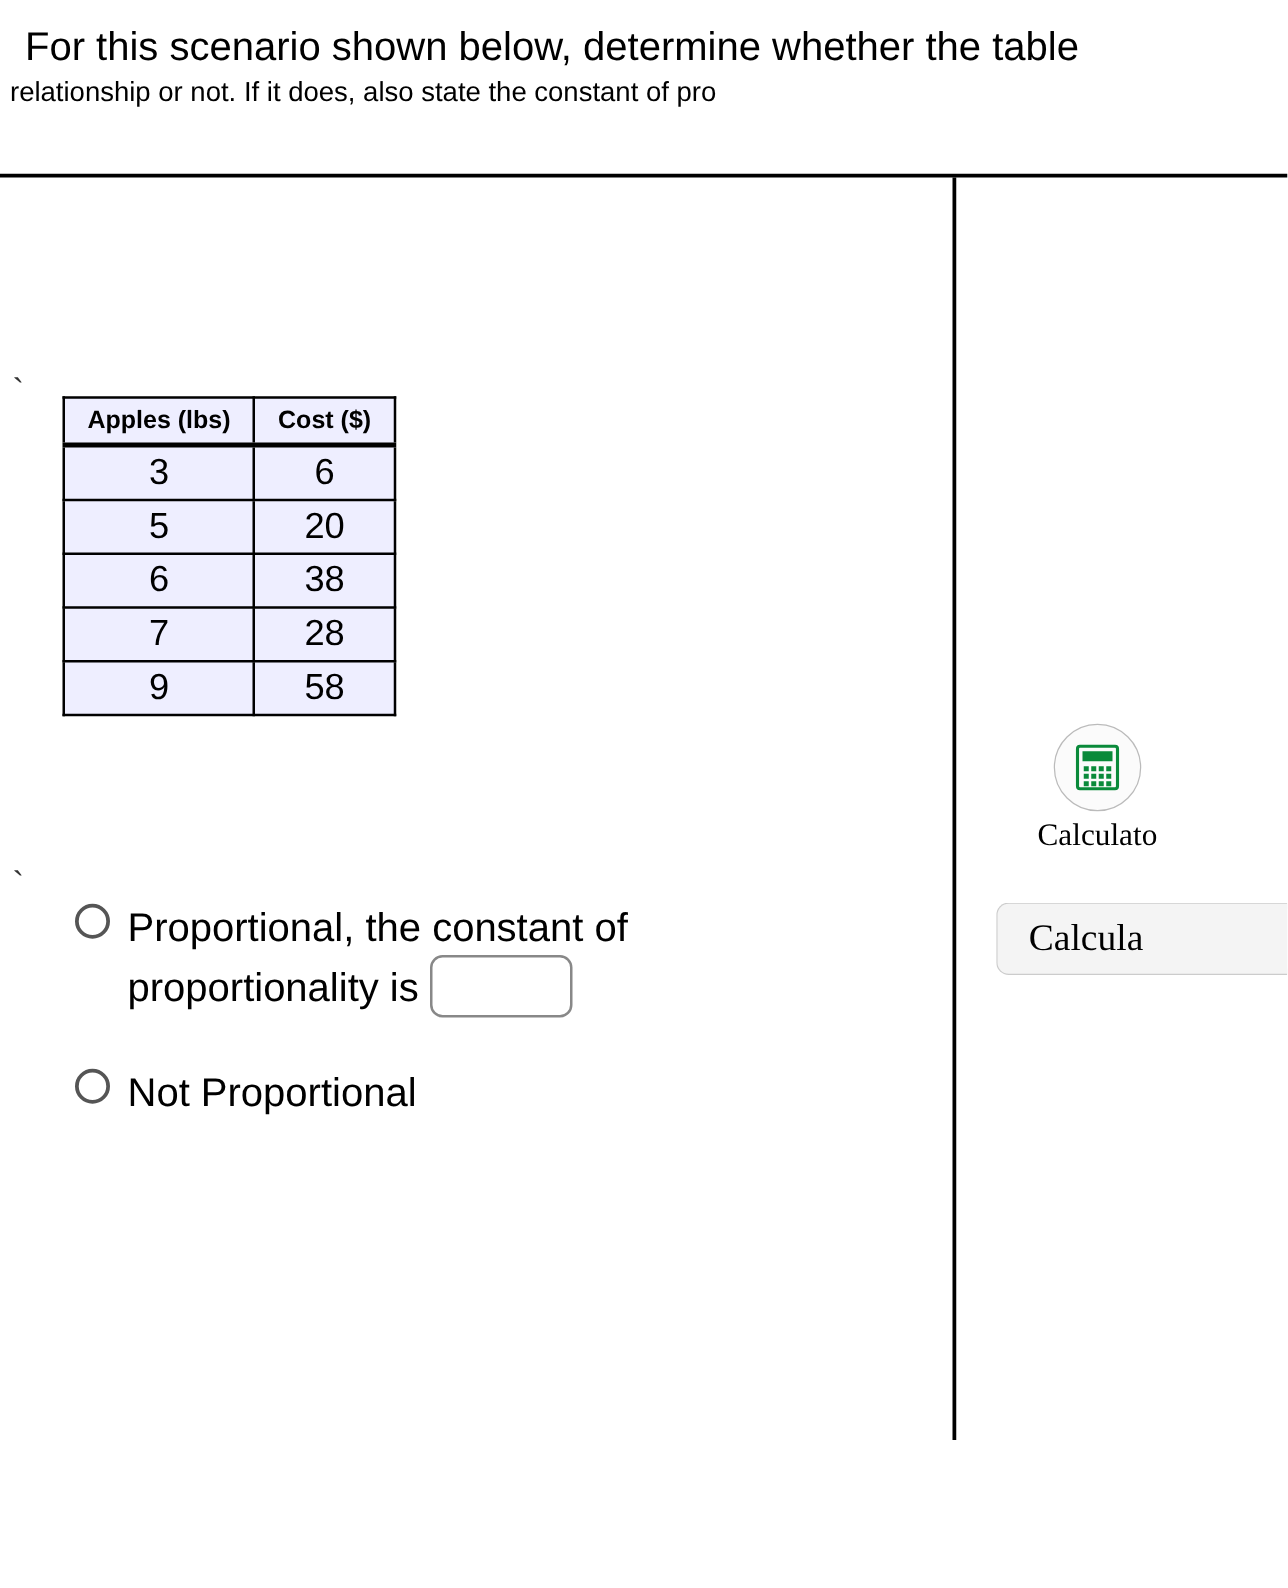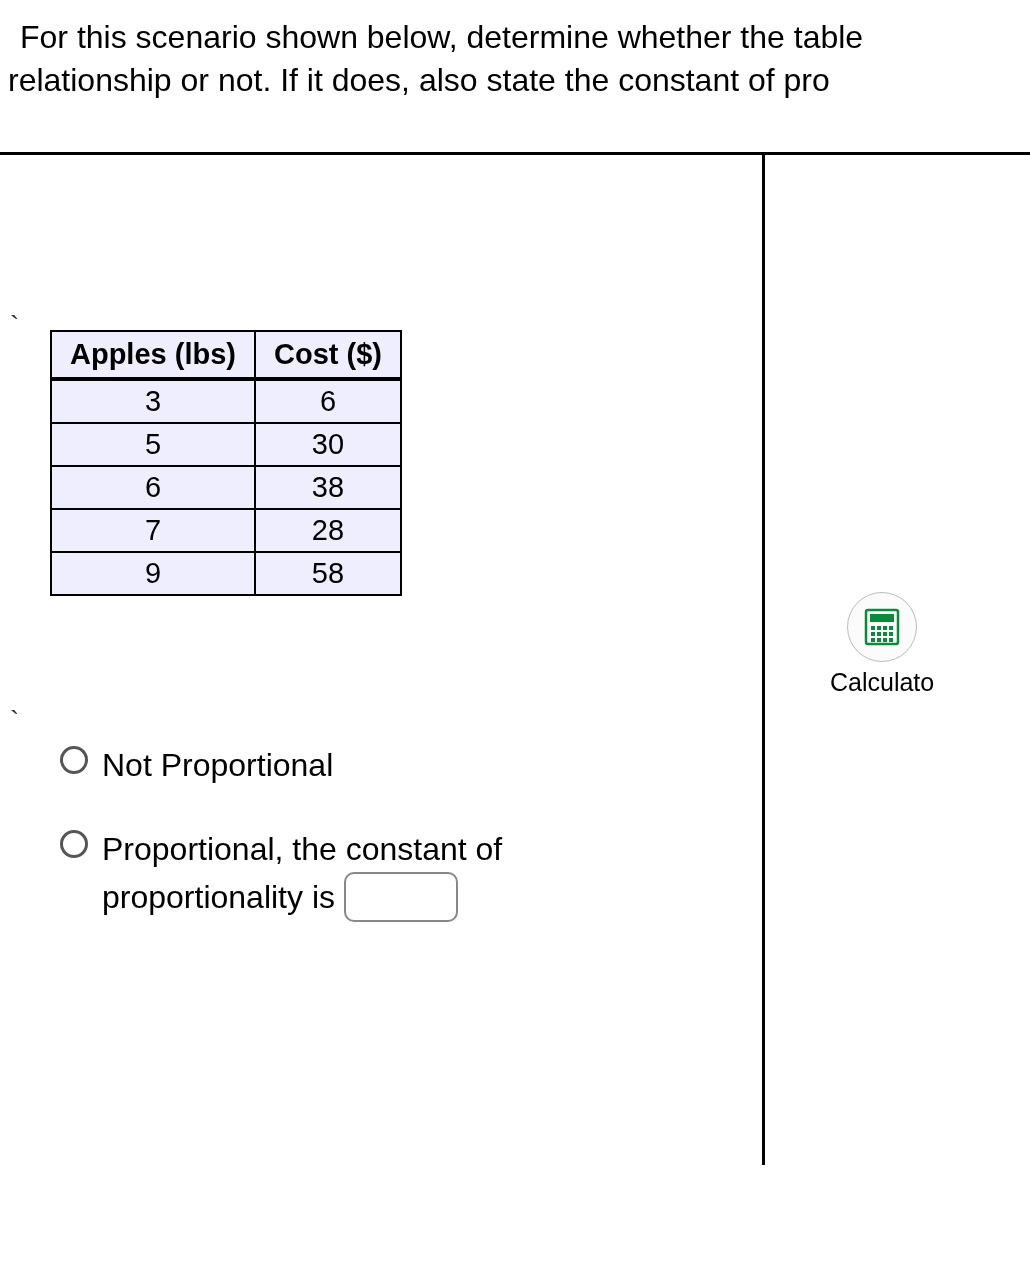--- a/index.html
+++ b/index.html
@@ -15,21 +15,21 @@
     }
     .question-text {
       padding: 16px 8px 0 20px;
       font-size: 32px;
       line-height: 1.35;
       white-space: nowrap;
       overflow: hidden;
     }
     .question-line2 {
       padding: 0 8px 50px 8px;
-      font-size: 32px;
+      font-size: 22px;
       line-height: 1.35;
       white-space: nowrap;
       overflow: hidden;
     }
     .divider {
       border-top: 3px solid #000;
       width: 100%;
     }
     .content-area {
       display: flex;
@@ -48,21 +48,21 @@
     }
     .bt1 { top: 155px; left: 10px; }
     .bt2 { top: 550px; left: 10px; }
     .data-table {
       border-collapse: collapse;
     }
     .data-table th {
       background: #eeeeff;
       border: 2px solid #000;
       border-bottom: 4px solid #000;
-      font-size: 29px;
+      font-size: 20px;
       font-weight: 700;
       padding: 6px 18px;
       text-align: center;
       color: #000;
     }
     .data-table td {
       background: #eeeeff;
       border: 2px solid #000;
       font-size: 29px;
       padding: 4px 18px;
@@ -102,20 +102,21 @@
       vertical-align: middle;
       margin-top: -6px;
       background: transparent;
       font-size: 26px;
       padding: 0 10px;
       text-align: center;
     }
     .right-panel {
       flex: 1;
       position: relative;
+      font-family: Liberation Serif, serif;
     }
     .calc-icon-wrap {
       position: absolute;
       top: 437px;
       left: 65px;
       text-align: center;
     }
     .calc-circle {
       width: 70px;
       height: 70px;
@@ -176,47 +177,47 @@
           <th>Cost ($)</th>
         </tr>
       </thead>
       <tbody>
         <tr>
           <td>3</td>
           <td>6</td>
         </tr>
         <tr>
           <td>5</td>
-          <td>30</td>
+          <td>20</td>
         </tr>
         <tr>
           <td>6</td>
           <td>38</td>
         </tr>
         <tr>
           <td>7</td>
           <td>28</td>
         </tr>
         <tr>
           <td>9</td>
           <td>58</td>
         </tr>
       </tbody>
     </table>
 
     <div class="answer-options">
-      <div class="option-row">
-        <div class="radio-circle"></div>
-        <div class="option-text">Not Proportional</div>
-      </div>
       <div class="option-row">
         <div class="radio-circle"></div>
         <div class="option-text">
           <span>Proportional, the constant of proportionality is </span><input class="inline-input" type="text" value="" style="">
         </div>
+      </div>
+      <div class="option-row">
+        <div class="radio-circle"></div>
+        <div class="option-text">Not Proportional</div>
       </div>
     </div>
   </div>
 
   <div class="right-panel">
     <div class="calc-icon-wrap">
       <div class="calc-circle">
         <svg class="calc-svg" viewBox="0 0 36 38">
           <rect x="2" y="2" width="32" height="34" rx="2" fill="none" stroke="#0a8a3a" stroke-width="2.5"></rect>
           <rect x="6" y="6" width="24" height="8" fill="#0a8a3a"></rect>
@@ -232,14 +233,15 @@
             <rect x="7" y="30" width="4" height="4"></rect>
             <rect x="13" y="30" width="4" height="4"></rect>
             <rect x="19" y="30" width="4" height="4"></rect>
             <rect x="25" y="30" width="4" height="4"></rect>
           </g>
         </svg>
       </div>
       <div class="calc-label">Calculato</div>
     </div>
 
+    <div class="calc-button">Calcula</div>
   </div>
 </div>
 
 </body></html>

